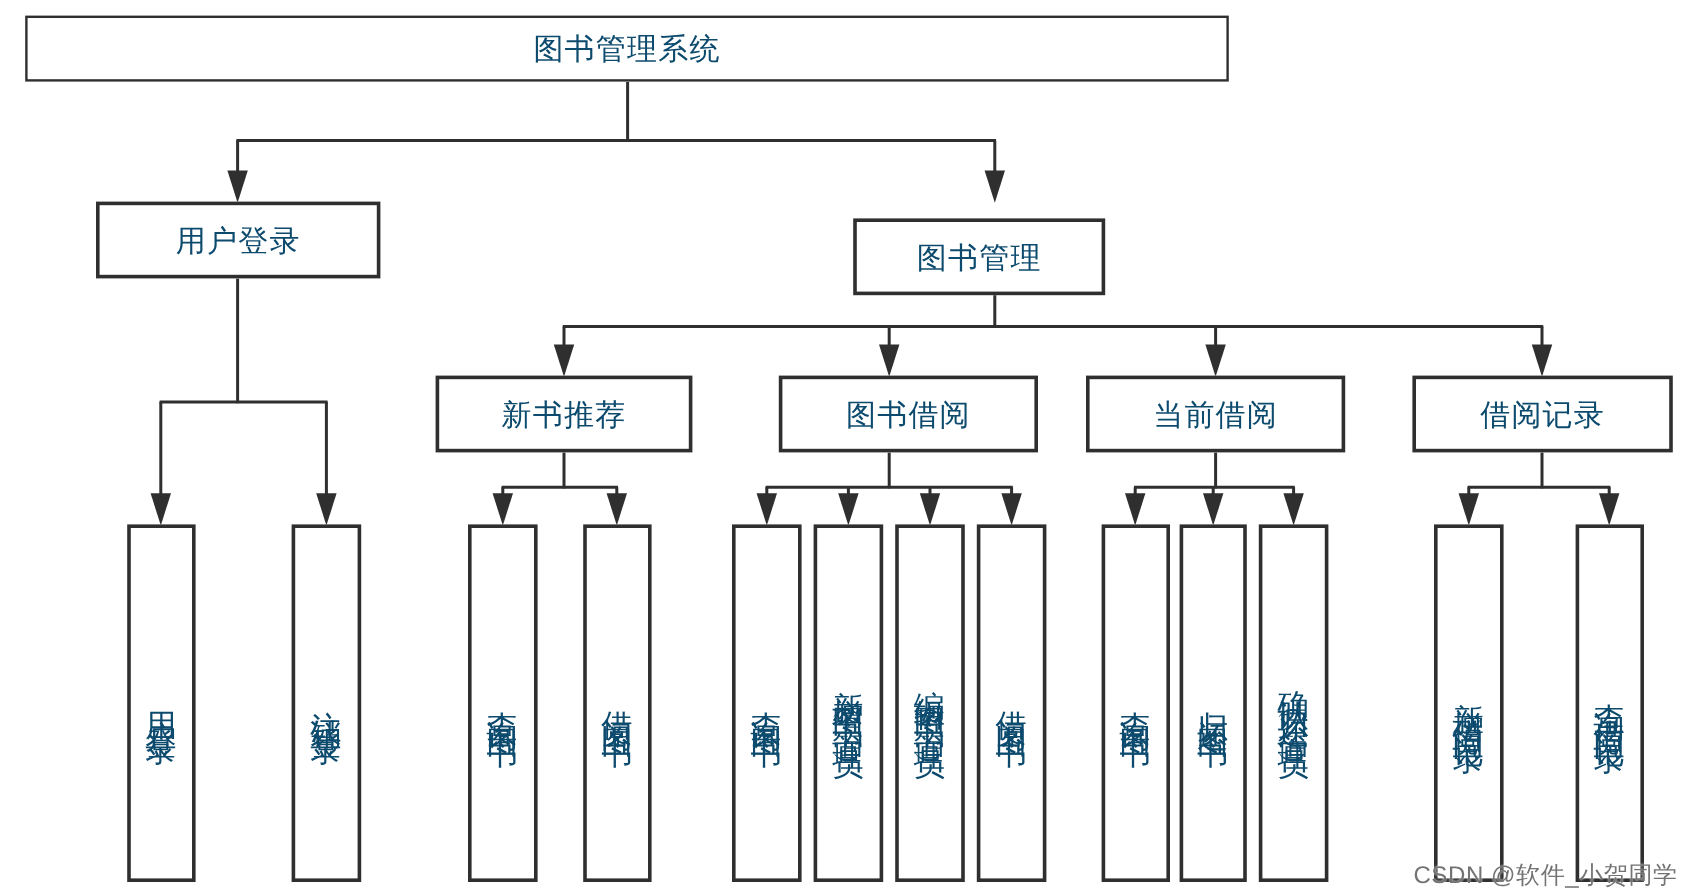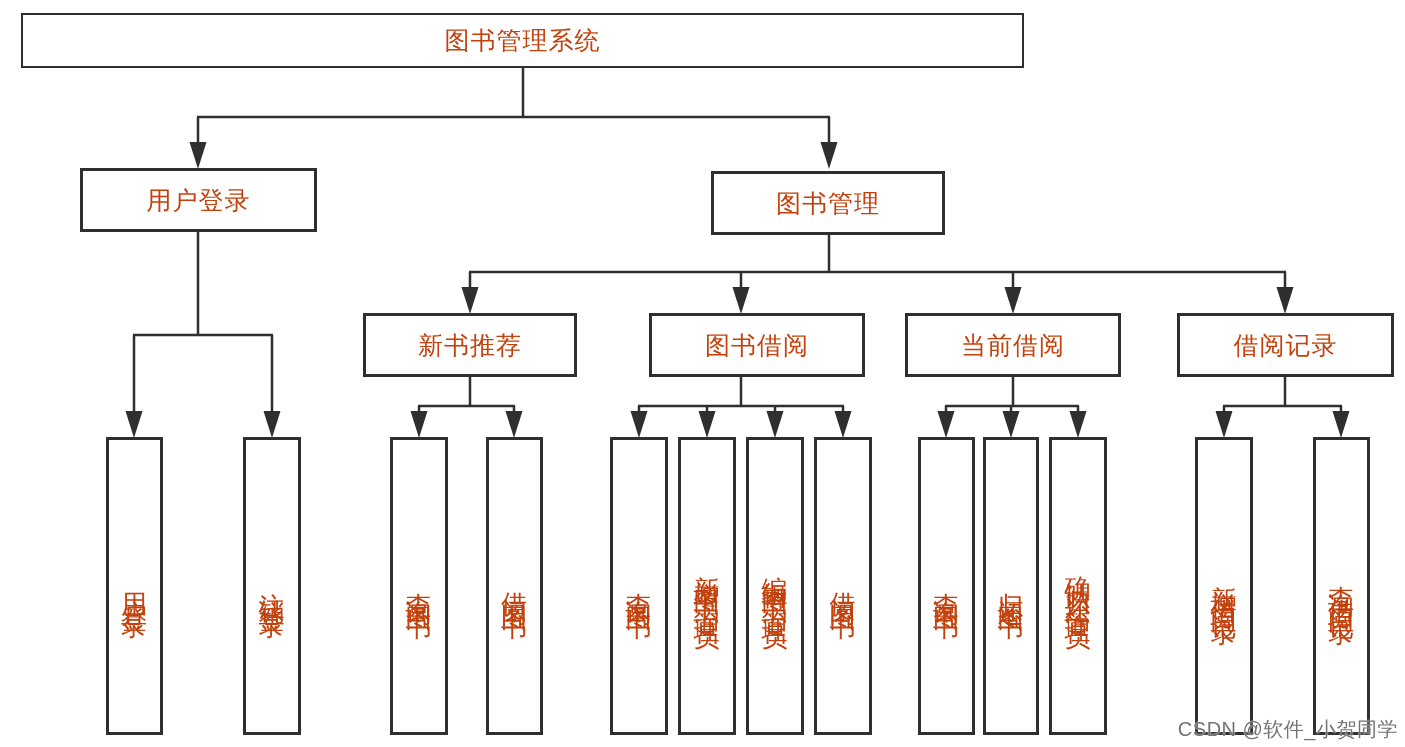--- a/index.html
+++ b/index.html
@@ -5,21 +5,21 @@
   html,body { margin:0; padding:0; background:#ffffff; }
   .stage {
     position:relative; width:1405px; height:747px; background:#ffffff;
     font-family:"Liberation Sans", sans-serif; overflow:hidden;
   }
   .connectors { position:absolute; left:0; top:0; width:1405px; height:747px; }
   .node {
     position:absolute; box-sizing:border-box;
     border:3px solid #2f2f2f; background:#ffffff;
     display:flex; align-items:center; justify-content:center;
-    color:#c2410c; font-size:25px; letter-spacing:1px;
+    color:#0c4a6e; font-size:25px; letter-spacing:1px;
     white-space:nowrap;
   }
   .node.root { border-width:2px; }
   .node.v {
     writing-mode:vertical-rl; text-orientation:mixed;
     letter-spacing:7px; font-size:26px; white-space:normal;
     line-height:1;
   }
   .watermark {
     position:absolute; right:7px; bottom:4px;
@@ -74,21 +74,21 @@
       <polygon points="1002.5,411 1019.5,411 1011,438"></polygon>
       <polygon points="1069.5,411 1086.5,411 1078,438"></polygon>
       <polygon points="1215.5,411 1232.5,411 1224,438"></polygon>
       <polygon points="1332.5,411 1349.5,411 1341,438"></polygon>
     </g>
   </svg>
 
   <div class="node root" style="left:21px; top:13px; width:1003px; height:55px;">图书管理系统</div>
 
   <div class="node" style="left:80px; top:168px; width:237px; height:64px;">用户登录</div>
-  <div class="node" style="left:711px; top:171px; width:234px; height:64px;">图书管理</div>
+  <div class="node" style="left:711px; top:182px; width:210px; height:64px;">图书管理</div>
 
   <div class="node" style="left:363px; top:313px; width:214px; height:64px;">新书推荐</div>
   <div class="node" style="left:649px; top:313px; width:216px; height:64px;">图书借阅</div>
   <div class="node" style="left:1177px; top:313px; width:217px; height:64px;">借阅记录</div>
   <div class="node" style="left:905px; top:313px; width:216px; height:64px;">当前借阅</div>
 
   <div class="node v" style="left:106px; top:437px; width:57px; height:298px;">用户登录</div>
   <div class="node v" style="left:243px; top:437px; width:58px; height:298px;">注销登录</div>
 
   <div class="node v" style="left:390px; top:437px; width:58px; height:298px;">查询图书</div>

